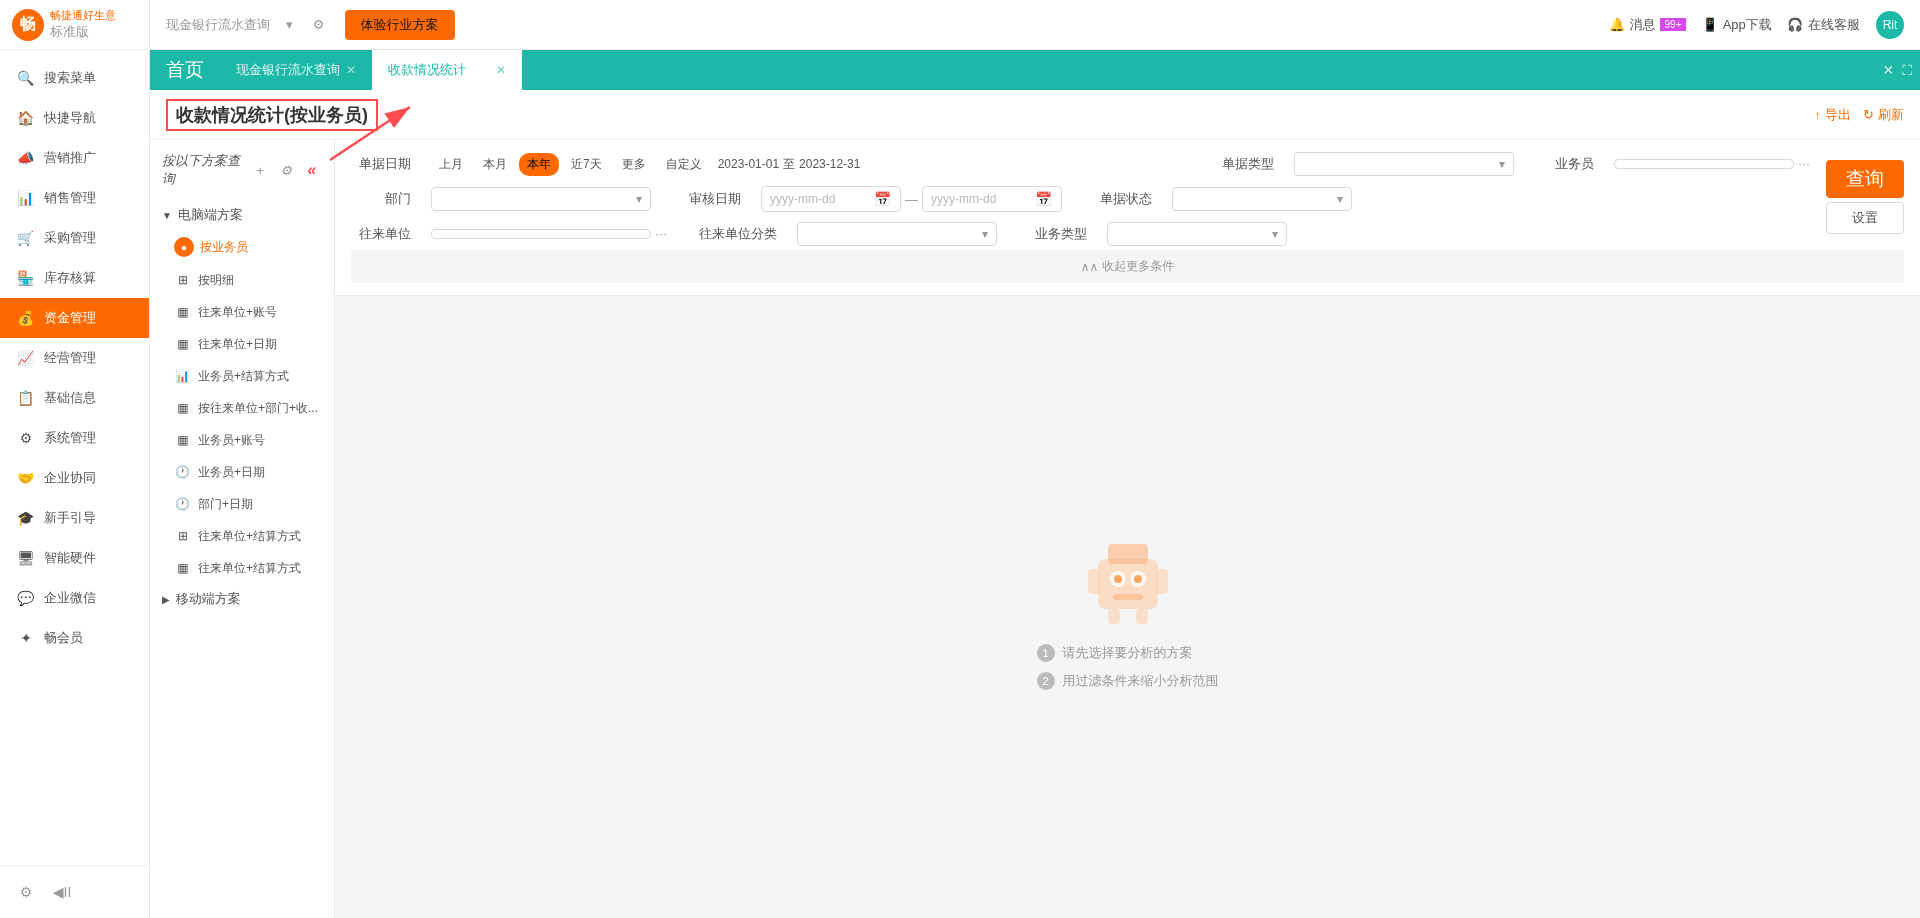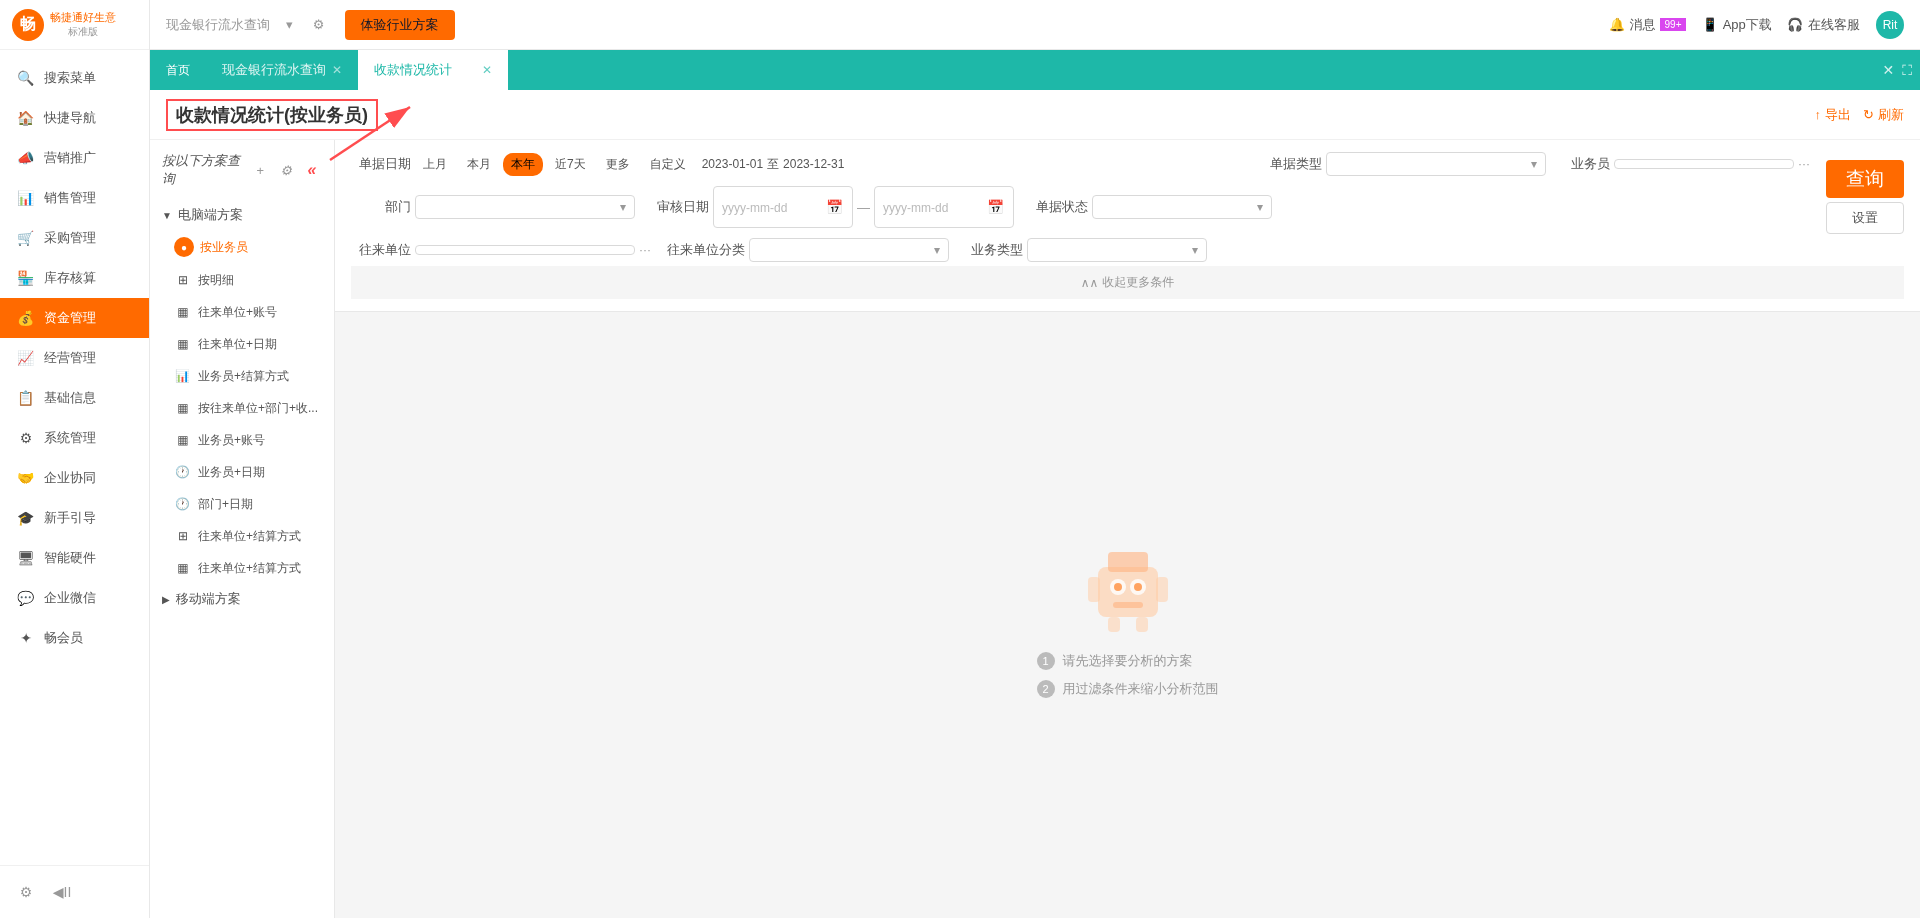--- a/index.html
+++ b/index.html
@@ -3,21 +3,21 @@
   <meta charset="utf-8">
   <style>
     * { box-sizing: border-box; margin: 0; padding: 0; }
     body { font-family: 'Microsoft YaHei', Arial, sans-serif; font-size: 13px; background: #f5f5f5; color: #333; display: flex; height: 918px; overflow: hidden; }
 
     
     .sidebar { width: 150px; background: #fff; border-right: 1px solid #e8e8e8; display: flex; flex-direction: column; flex-shrink: 0; }
     .sidebar-logo { height: 50px; background: #fff; display: flex; align-items: center; padding: 0 12px; border-bottom: 1px solid #f0f0f0; }
     .logo-icon { width: 32px; height: 32px; background: #ff6a00; border-radius: 50%; display: flex; align-items: center; justify-content: center; color: white; font-size: 16px; font-weight: bold; margin-right: 6px; }
     .logo-text { font-size: 11px; color: #ff6a00; line-height: 1.3; }
-    .logo-badge { font-size: 10px; color: #999; text-align: center; }
+    .logo-badge { font-size: 13px; color: #999; }
     .sidebar-nav { flex: 1; overflow-y: auto; padding: 8px 0; }
     .sidebar-item { display: flex; align-items: center; padding: 10px 16px; cursor: pointer; color: #555; font-size: 13px; transition: background 0.2s; }
     .sidebar-item.active { background: #ff6a00; color: white; }
     .sidebar-item .icon { width: 20px; height: 20px; margin-right: 8px; display: flex; align-items: center; justify-content: center; font-size: 14px; }
     .sidebar-bottom { padding: 12px; border-top: 1px solid #f0f0f0; display: flex; align-items: center; gap: 8px; }
     .sidebar-bottom .icon-btn { width: 28px; height: 28px; display: flex; align-items: center; justify-content: center; cursor: pointer; color: #999; font-size: 14px; }
 
     
     .main { flex: 1; display: flex; flex-direction: column; overflow: hidden; }
 
@@ -28,21 +28,21 @@
     .topbar-btn { display: flex; align-items: center; gap: 4px; cursor: pointer; font-size: 13px; color: #555; }
     .notif-badge { background: #d946ef; color: white; border-radius: 0; padding: 1px 5px; font-size: 10px; }
     .trial-btn { background: #ff6a00; color: #0f172a; border: none; border-radius: 4px; padding: 6px 16px; cursor: pointer; font-size: 13px; }
     .topbar-dropdown { color: #999; cursor: pointer; }
 
     
     .tabbar { height: 40px; background: #1eb8a8; display: flex; align-items: center; padding: 0 0; }
     .tab { display: flex; align-items: center; padding: 0 16px; height: 40px; color: rgba(255,255,255,0.85); font-size: 13px; cursor: pointer; position: relative; }
     .tab.active { background: white; color: #1eb8a8; font-weight: 500; gap: 24px; }
     .tab-close { margin-left: 6px; font-size: 12px; opacity: 0.7; cursor: pointer; }
-    .tab-home { color: white; padding: 0 16px; font-size: 12px; cursor: pointer; }
+    .tab-home { color: white; padding: 0 16px; font-size: 19px; cursor: pointer; }
     .tabbar-right { margin-left: auto; display: flex; align-items: center; padding-right: 8px; gap: 8px; color: white; font-size: 14px; }
     .tabbar-icon { cursor: pointer; opacity: 0.8; }
 
     
     .page-header { height: 50px; background: #fff; display: flex; align-items: center; padding: 0 16px; border-bottom: 1px solid #f0f0f0; }
     .page-title { font-size: 18px; font-weight: 600; color: #333; border: 2px solid #ff4d4f; padding: 2px 8px; }
     .page-actions { margin-left: auto; display: flex; gap: 12px; }
     .export-btn { display: flex; align-items: center; gap: 4px; color: #ff6a00; cursor: pointer; font-size: 13px; }
     .refresh-btn { display: flex; align-items: center; gap: 4px; color: #ff6a00; cursor: pointer; font-size: 13px; }
 
@@ -63,32 +63,32 @@
     .scheme-item { display: flex; align-items: center; padding: 7px 12px 7px 24px; font-size: 12px; color: #555; cursor: pointer; }
     .scheme-item.active { color: #ff6a00; }
     .scheme-item .item-icon { width: 18px; height: 18px; margin-right: 6px; display: flex; align-items: center; justify-content: center; font-size: 12px; }
     .scheme-item.active .active-indicator { width: 20px; height: 20px; background: #ff6a00; border-radius: 50%; display: flex; align-items: center; justify-content: center; color: white; font-size: 10px; margin-right: 6px; }
 
     
     .right-panel { flex: 1; display: flex; flex-direction: column; overflow: hidden; background: #f5f5f5; }
 
     
     .filter-section { background: #fff; padding: 12px 16px; border-bottom: 1px solid #e8e8e8; }
-    .filter-row { display: flex; align-items: center; gap: 4px; margin-bottom: 10px; }
+    .filter-row { display: flex; align-items: center; gap: 20px; margin-bottom: 10px; }
     .filter-row:last-child { margin-bottom: 0; }
     .filter-label { font-size: 13px; color: #555; width: 60px; flex-shrink: 0; text-align: right; }
     .filter-value { flex: 1; display: flex; align-items: center; gap: 8px; }
     .date-tabs { display: flex; gap: 4px; align-items: center; }
     .date-tab { padding: 3px 8px; font-size: 12px; color: #555; cursor: pointer; border-radius: 2px; }
     .date-tab.active { background: #ff6a00; color: #000000; border-radius: 10px; }
     .date-range { display: flex; align-items: center; gap: 4px; font-size: 12px; color: #555; }
     .filter-select { display: flex; align-items: center; border: 1px solid #d9d9d9; border-radius: 4px; padding: 4px 8px; font-size: 12px; color: #555; cursor: pointer; min-width: 200px; justify-content: space-between; }
     .filter-select .arrow { color: #999; margin-left: 8px; }
     .filter-dash { color: #999; }
-    .date-picker { display: flex; align-items: flex-end; border: 1px solid #d9d9d9; border-radius: 4px; padding: 12px 8px; font-size: 12px; color: #bbb; min-width: 140px; justify-content: space-between; cursor: pointer; }
+    .date-picker { display: flex; align-items: center; border: 1px solid #d9d9d9; border-radius: 4px; padding: 4px 8px; font-size: 12px; color: #bbb; min-width: 140px; justify-content: space-between; cursor: pointer; }
     .date-picker .cal-icon { color: #bbb; font-size: 14px; }
     .filter-more-btn { color: #999; font-size: 12px; cursor: pointer; }
     .query-btn { background: #ff6a00; color: white; border: none; border-radius: 4px; padding: 6px 20px; cursor: pointer; font-size: 19px; }
     .set-btn { background: white; color: #555; border: 1px solid #d9d9d9; border-radius: 4px; padding: 6px 20px; cursor: pointer; font-size: 13px; }
     .btn-group { display: flex; flex-direction: column; gap: 4px; }
     .collapse-bar { display: flex; align-items: center; justify-content: center; padding: 8px; background: #f5f5f5; cursor: pointer; color: #999; font-size: 12px; gap: 4px; margin-top: 4px; }
 
     
     .empty-state { flex: 1; display: flex; flex-direction: column; align-items: center; justify-content: center; background: #f5f5f5; }
     .empty-illustration { width: 120px; height: 100px; position: relative; margin-bottom: 20px; }

